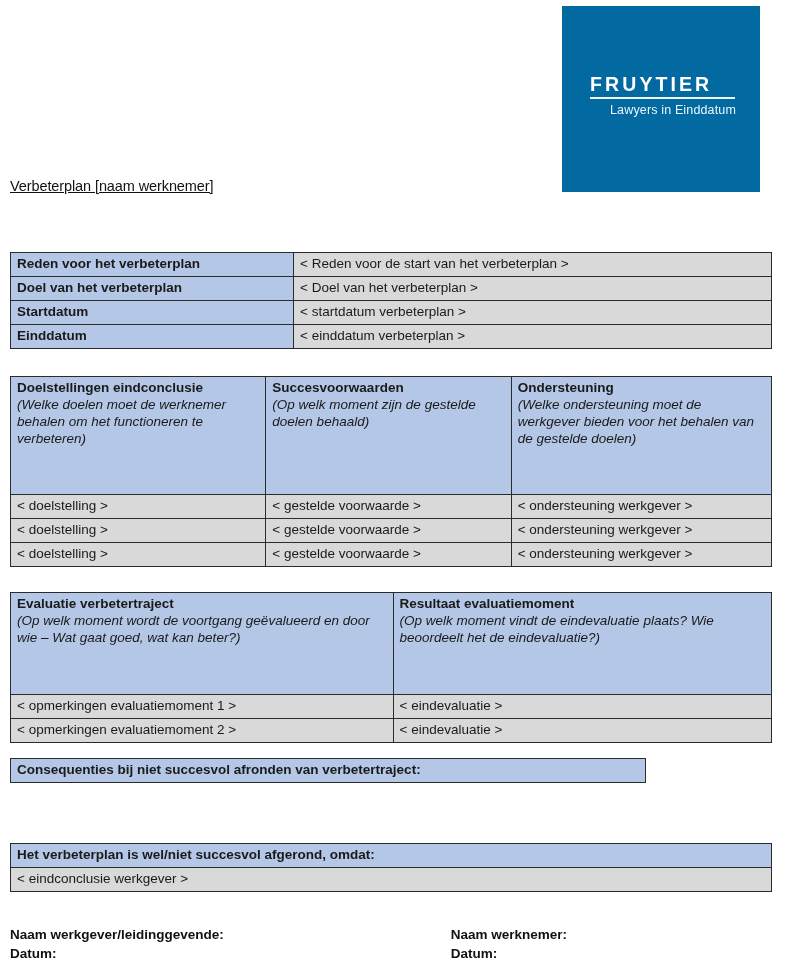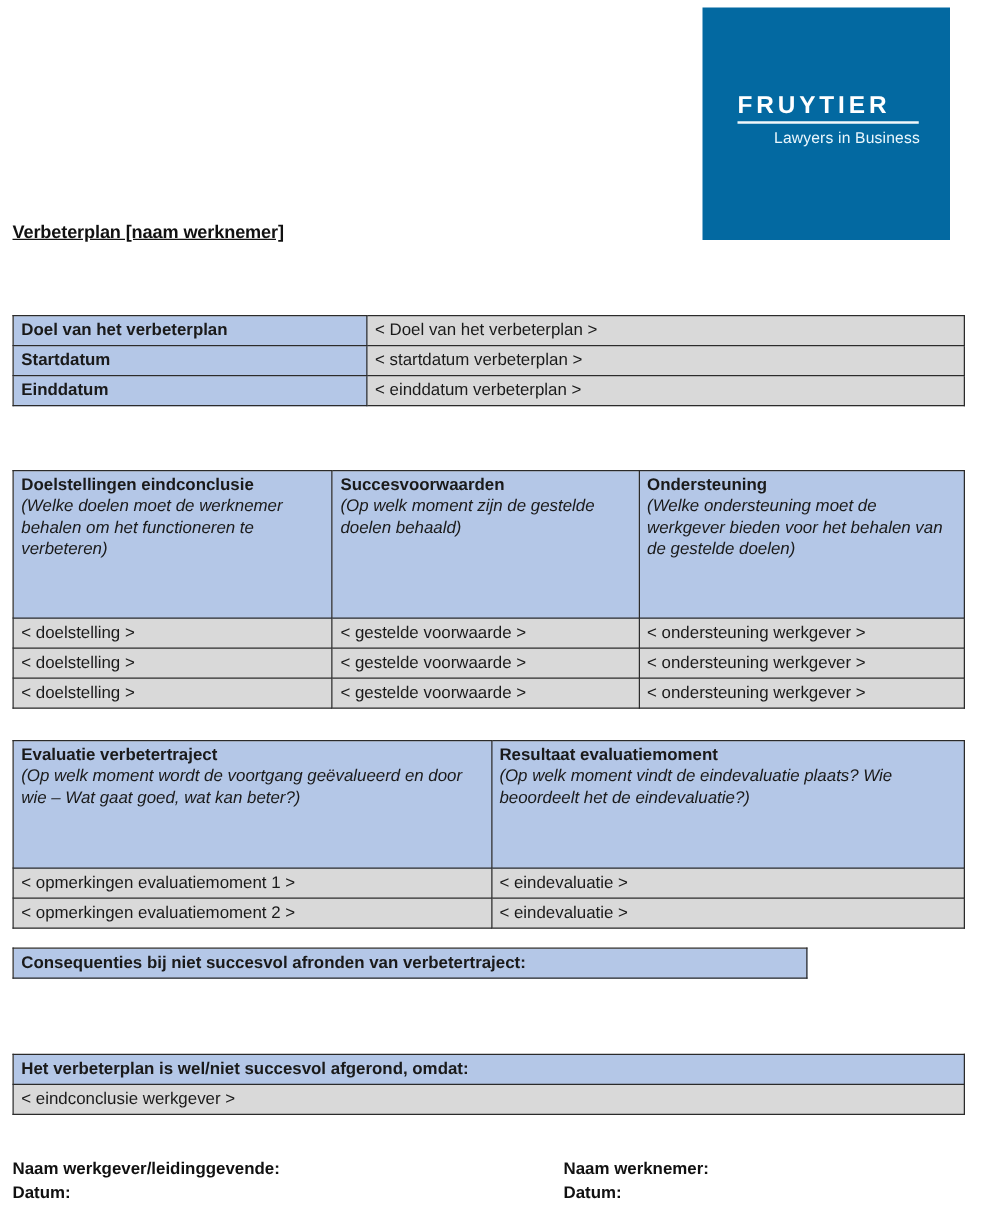--- a/index.html
+++ b/index.html
@@ -58,21 +58,21 @@
     text-align: right;
     white-space: nowrap;
   }
 
   
   .doc-title {
     position: absolute;
     left: 10px;
     top: 178px;
     font-size: 14.5px;
-    font-weight: bold;
+    font-weight: normal;
     text-decoration: underline;
     letter-spacing: -0.1px;
     color: #111111;
     white-space: nowrap;
   }
 
   
   table.doc-table {
     position: absolute;
     left: 10px;
@@ -165,28 +165,32 @@
   .sig-col.right { width: 330px; margin-left: 32px; }
   .sig-line { white-space: nowrap; }
 </style>
 </head>
 <body>
 
 <div class="logo-block">
   <div class="logo-inner">
     <div class="logo-name">FRUYTIER</div>
     <div class="logo-rule"></div>
-    <div class="logo-tag">Lawyers in Business</div>
+    <div class="logo-tag">Lawyers in Einddatum</div>
   </div>
 </div>
 
 <div class="doc-title">Verbeterplan [naam werknemer]</div>
 
 <table class="doc-table" id="table-reason">
   <tbody>
+    <tr>
+      <td class="hdr">Reden voor het verbeterplan</td>
+      <td class="val">&lt; Reden voor de start van het verbeterplan &gt;</td>
+    </tr>
     <tr>
       <td class="hdr">Doel van het verbeterplan</td>
       <td class="val">&lt; Doel van het verbeterplan &gt;</td>
     </tr>
     <tr>
       <td class="hdr">Startdatum</td>
       <td class="val">&lt; startdatum verbeterplan &gt;</td>
     </tr>
     <tr>
       <td class="hdr">Einddatum</td>

